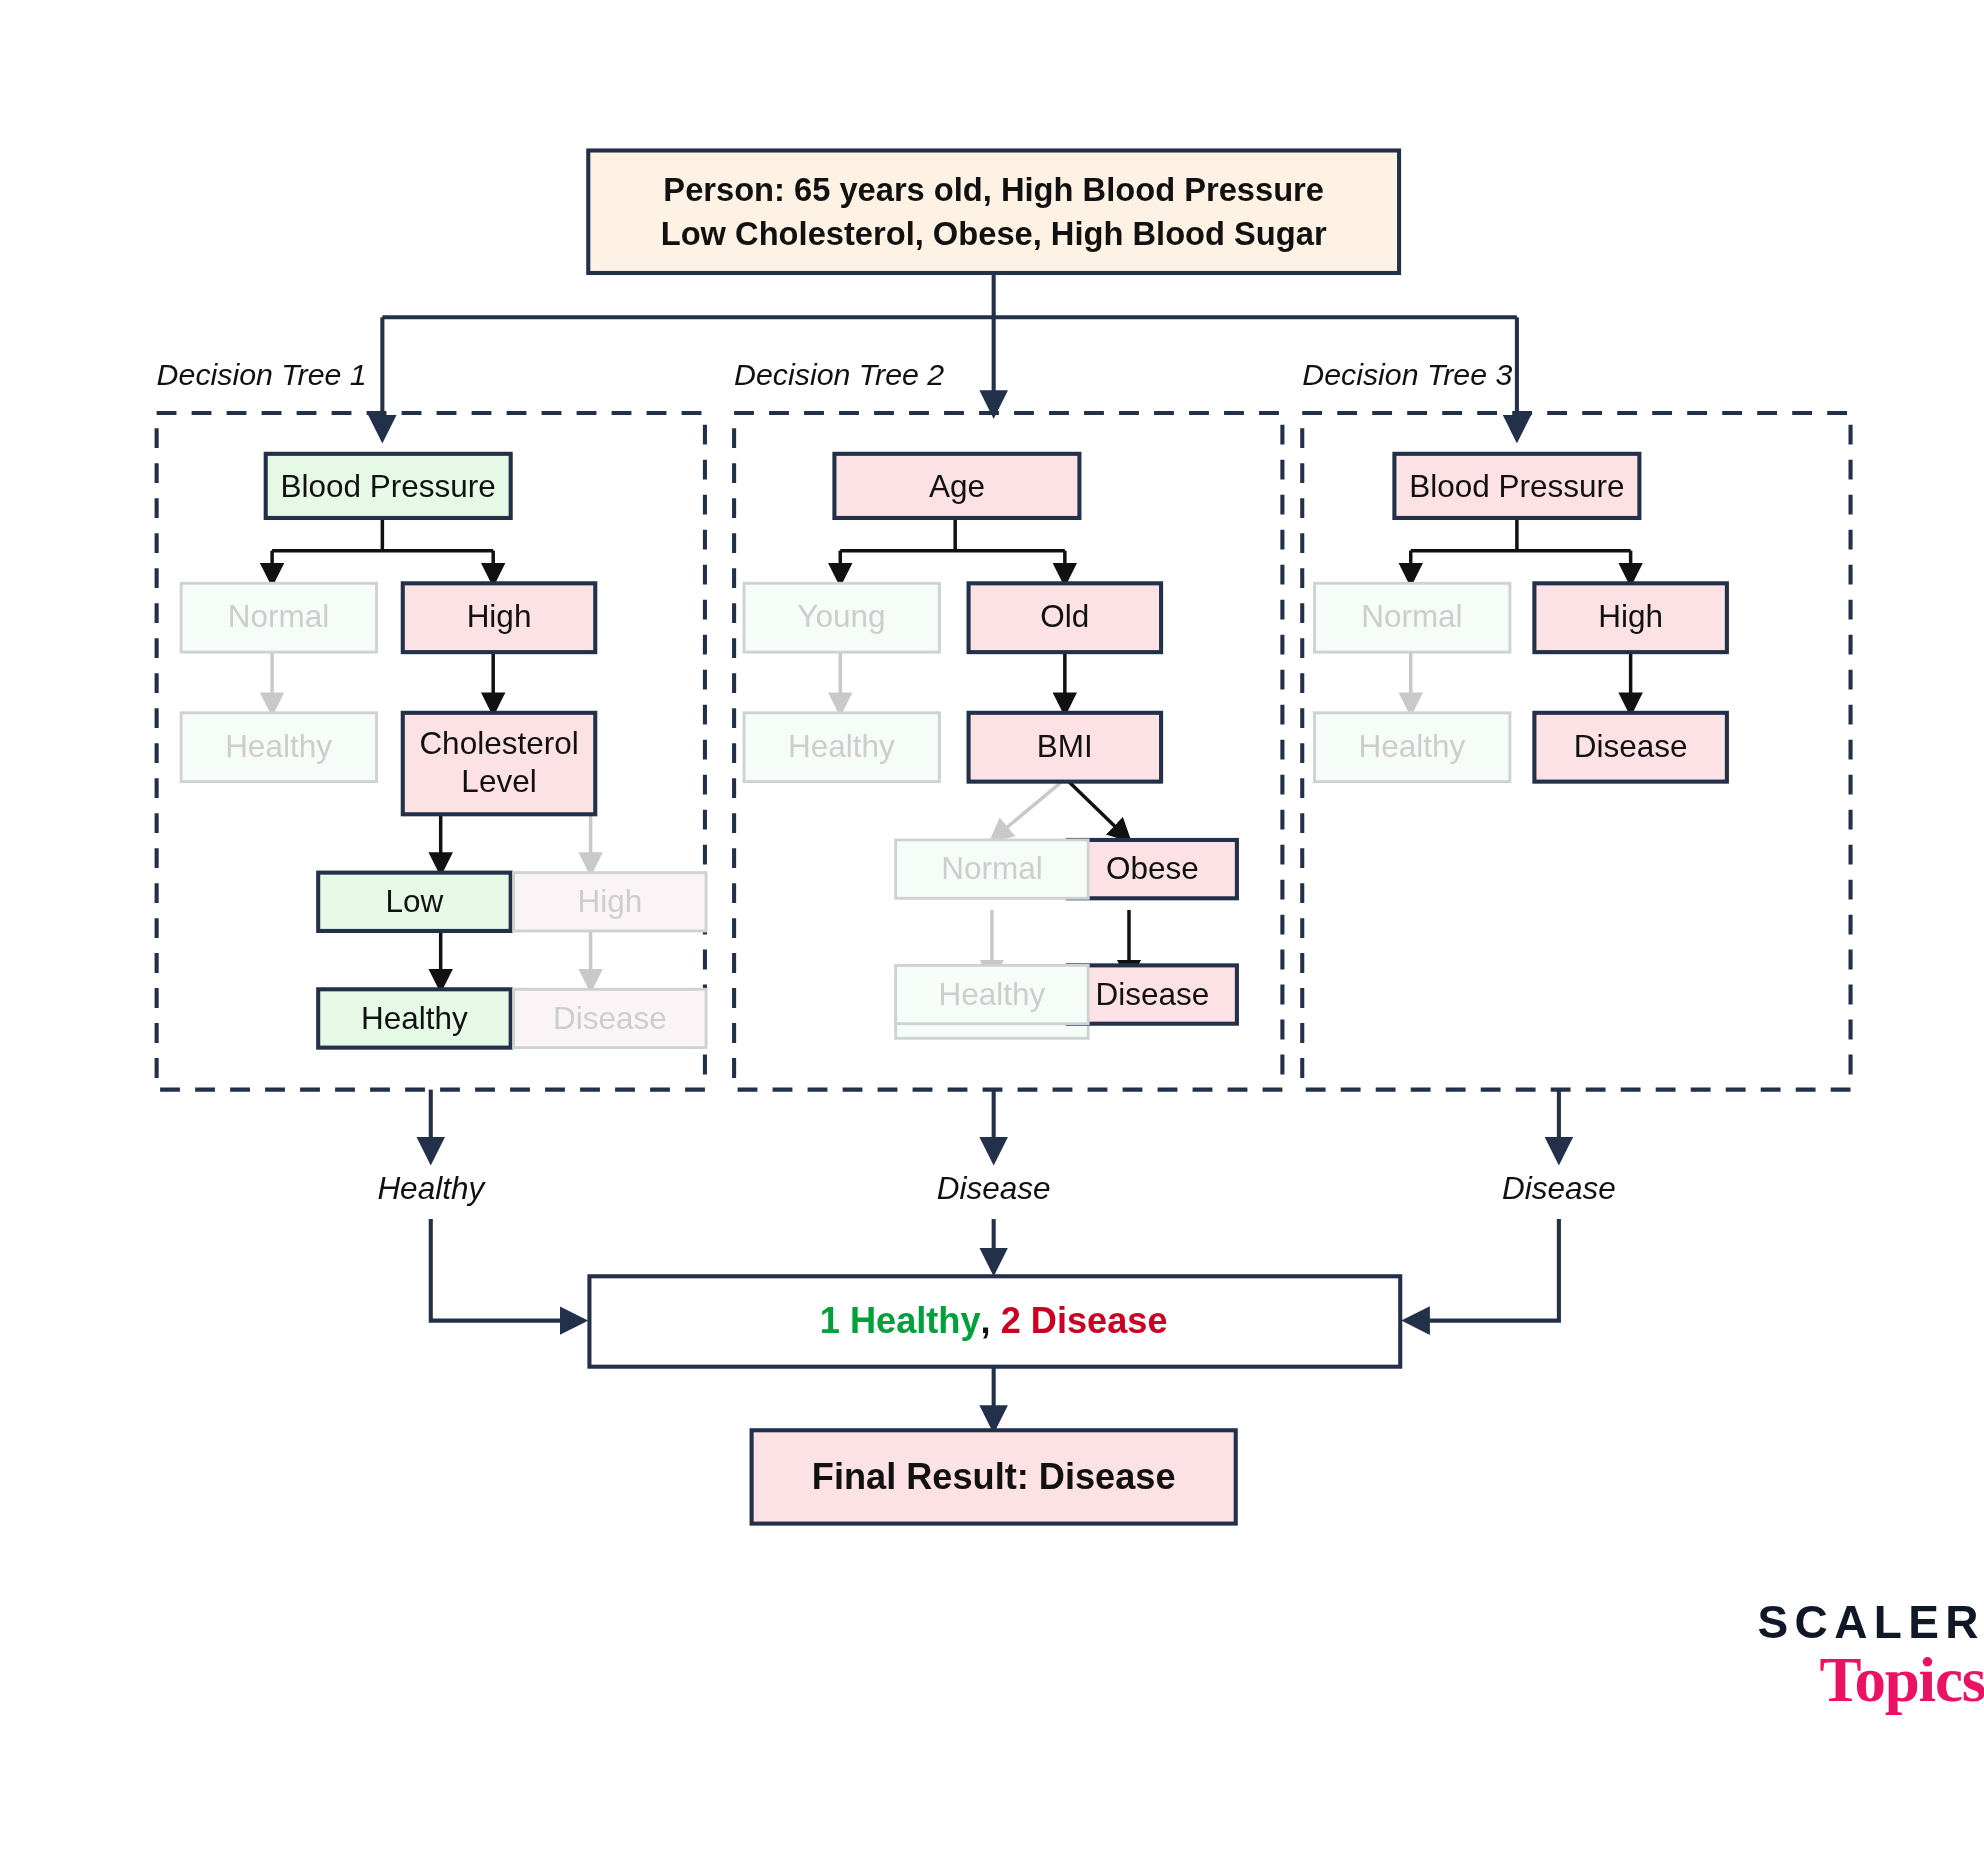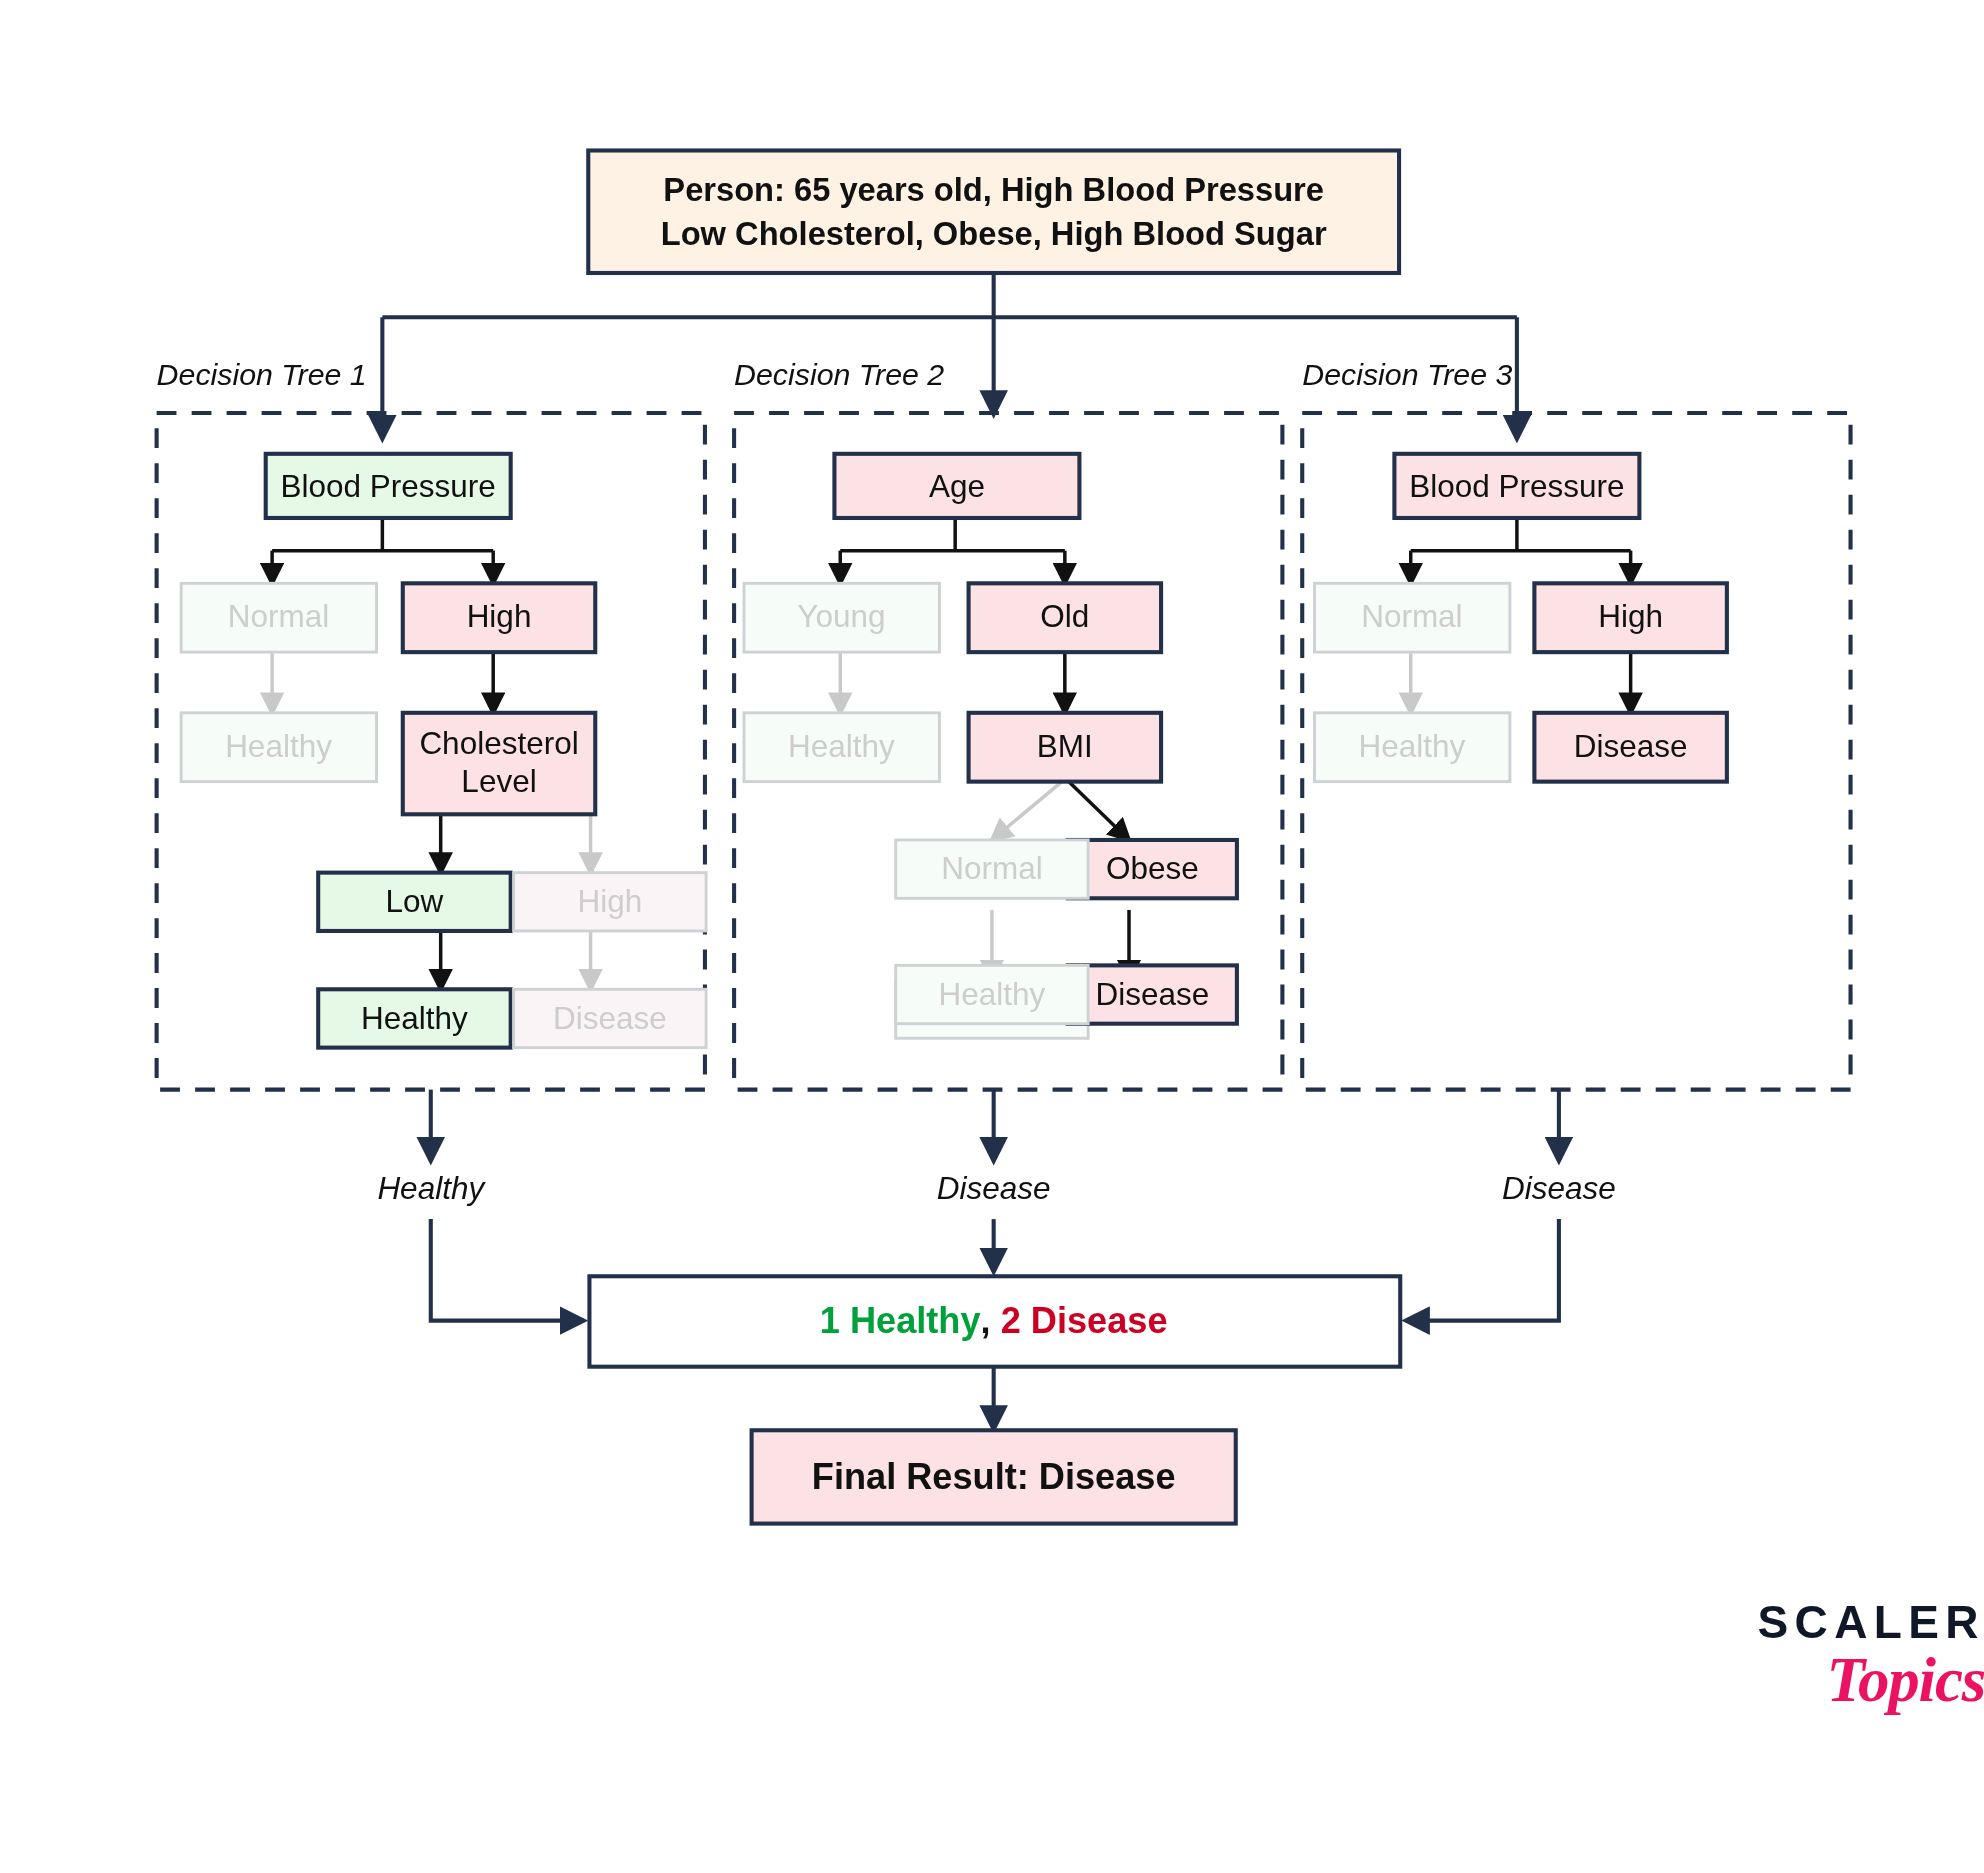--- a/index.html
+++ b/index.html
@@ -107,21 +107,20 @@
   .logo-scaler {
     font-family: "Liberation Sans", sans-serif;
     font-weight: bold;
     font-size: 46px;
     letter-spacing: 6.4px;
     color: #101828;
     line-height: 1.0;
   }
   .logo-topics {
     font-family: "Liberation Serif", serif;
-    font-style: italic;
     font-weight: bold;
     font-size: 63px;
     color: #ec1263;
     line-height: 1.0;
     margin-top: 3.5px;
     letter-spacing: -1.2px;
   }
 </style>
 </head>
 <body>

